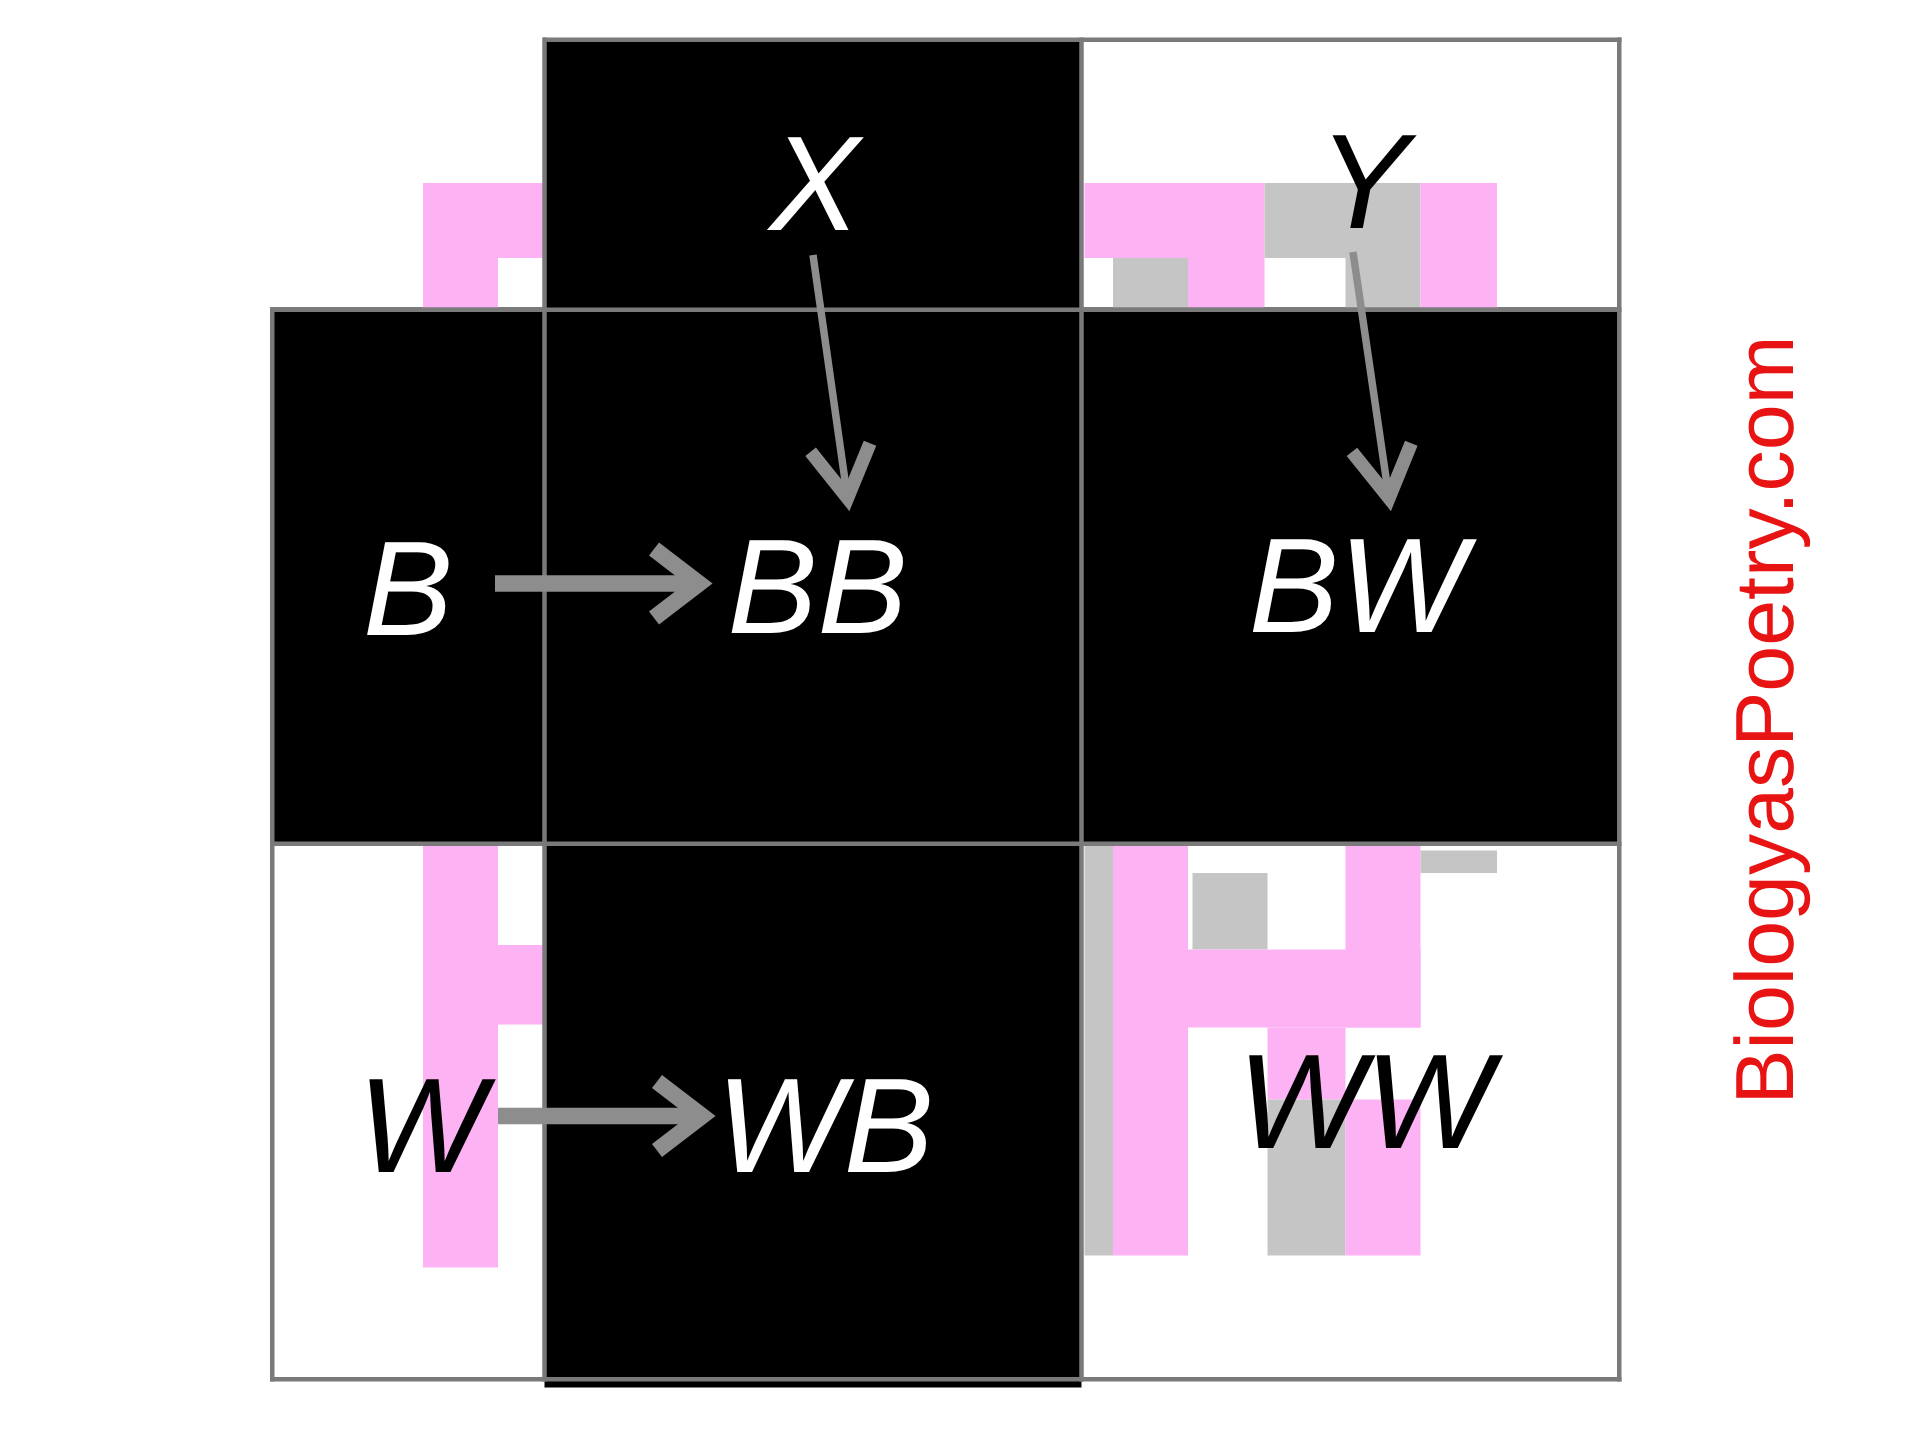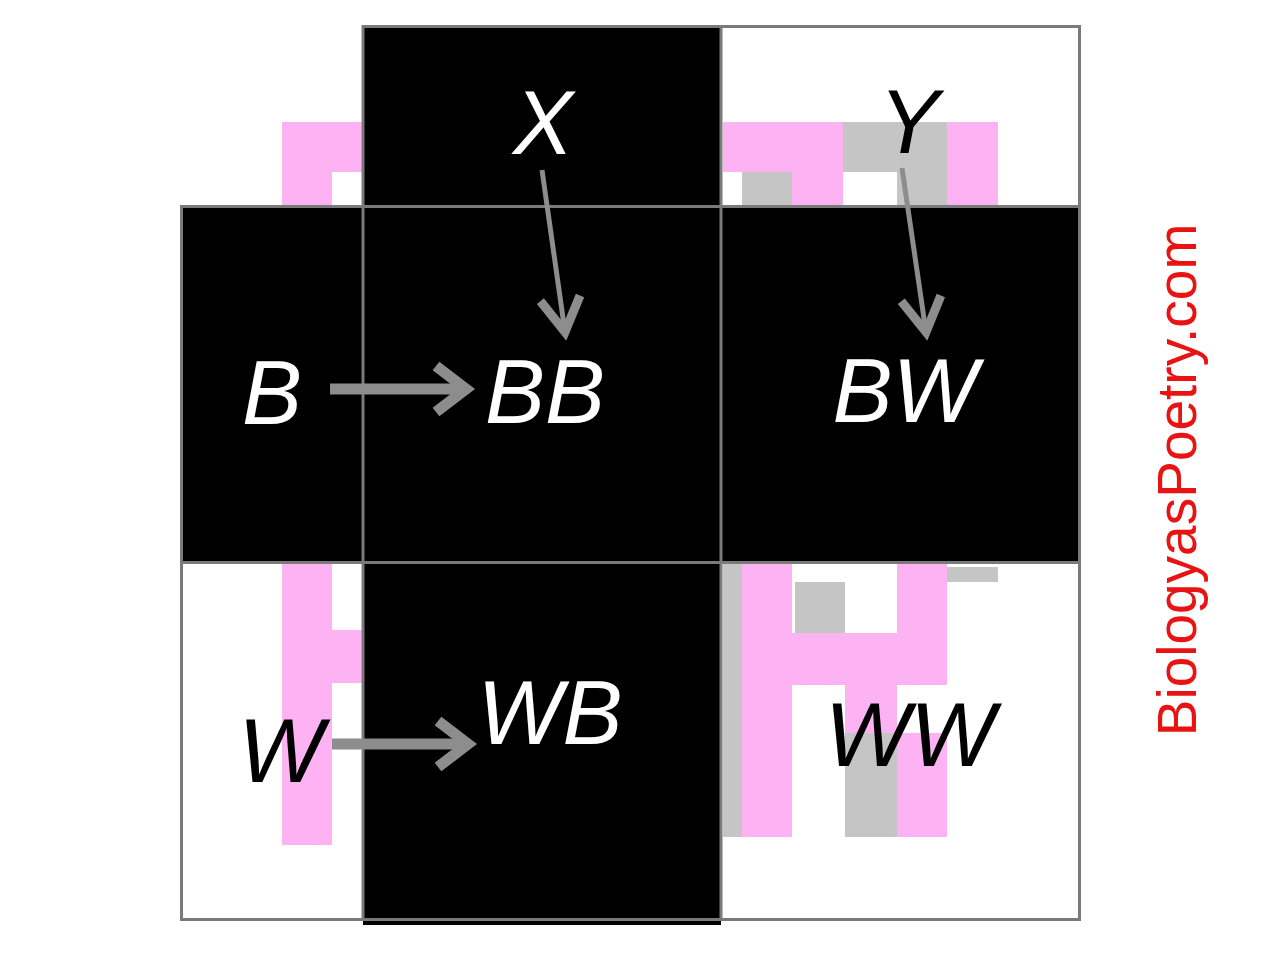--- a/index.html
+++ b/index.html
@@ -80,18 +80,18 @@
       <line x1="332" y1="744" x2="464" y2="744" stroke="#8d8d8d" stroke-width="11"></line>
       <polyline points="438,767 468,744 438,721" fill="none" stroke="#8d8d8d" stroke-width="11"></polyline>
     </svg>
 
   <div class="glyph white" style="left:543px;top:123px;">X</div>
   <div class="glyph black" style="left:909px;top:122px;">Y</div>
   <div class="glyph white" style="left:272px;top:393px;">B</div>
   <div class="glyph white" style="left:905px;top:391px;">BW</div>
   <div class="glyph white" style="left:545px;top:392px;">BB</div>
   <div class="glyph black" style="left:281px;top:751px;">W</div>
-  <div class="glyph white" style="left:550px;top:713px;text-align:center;">WB</div>
+  <div class="glyph white" style="left:550px;top:751px;text-align:center;">WB</div>
   <div class="glyph black" style="left:910px;top:735px;">WW</div>
 
   <div id="watermark" style="color: rgb(232, 19, 19);">BiologyasPoetry.com</div>
 
 </div>
 
 </body></html>

